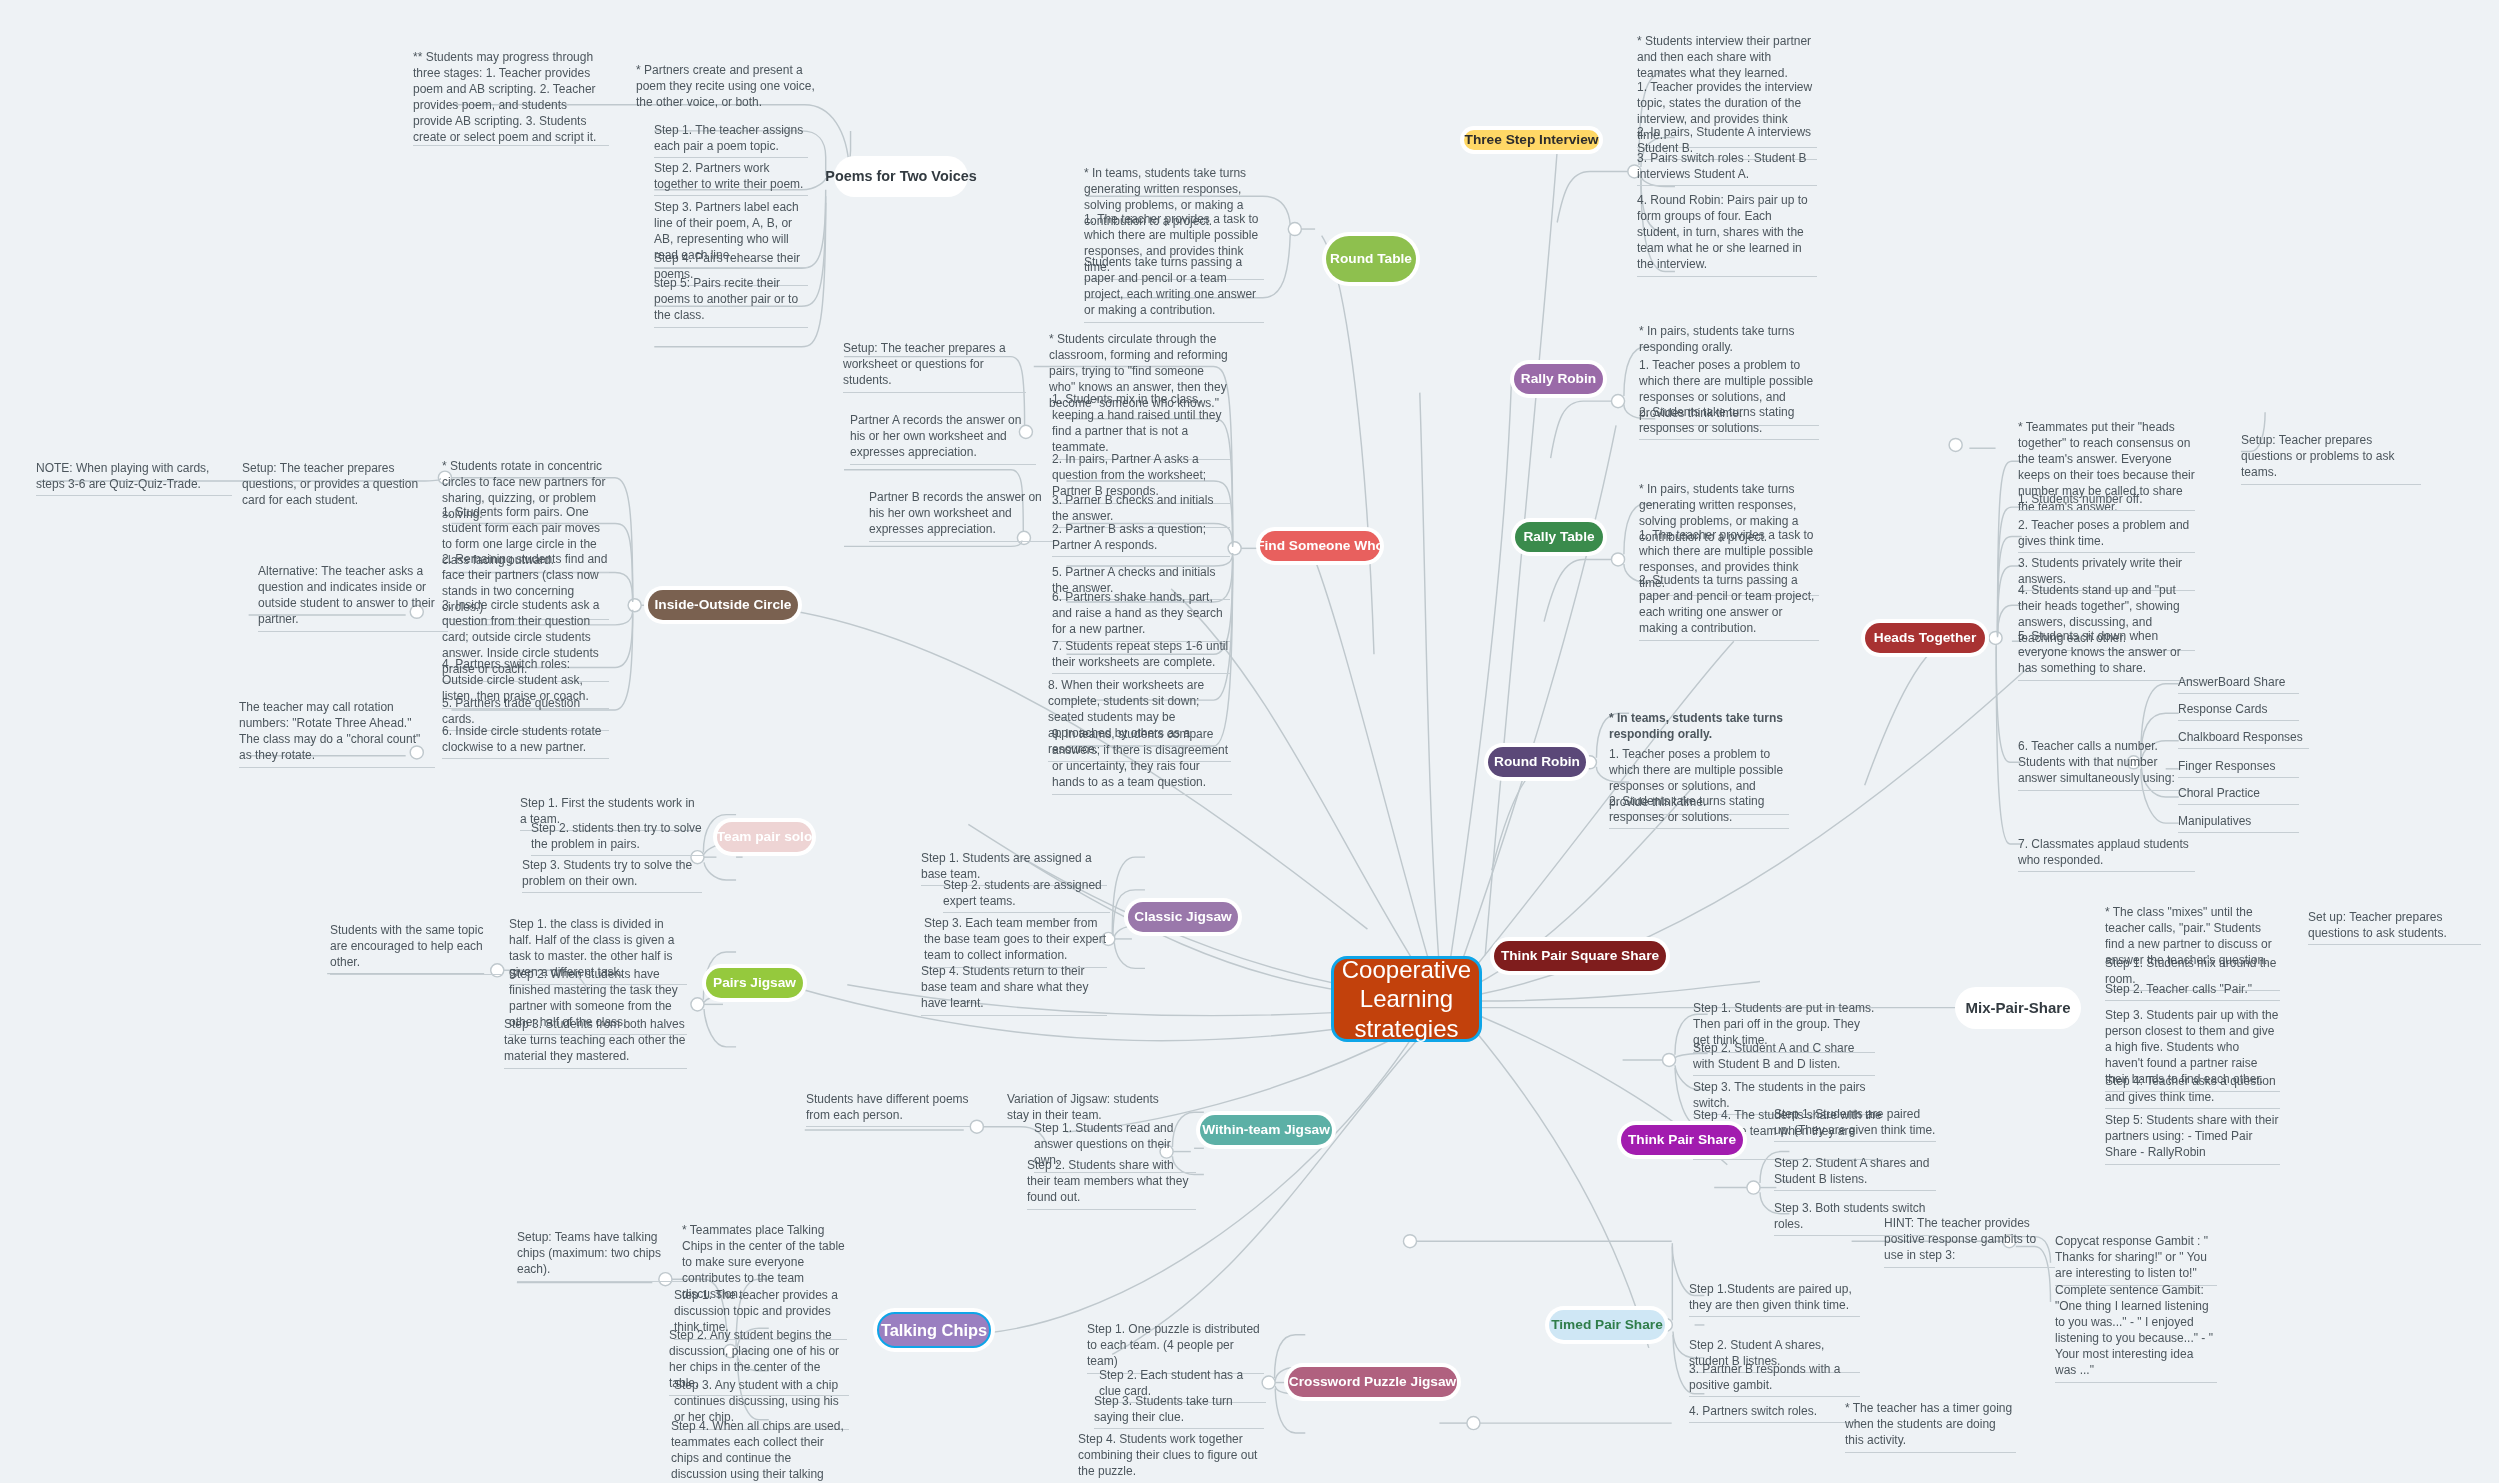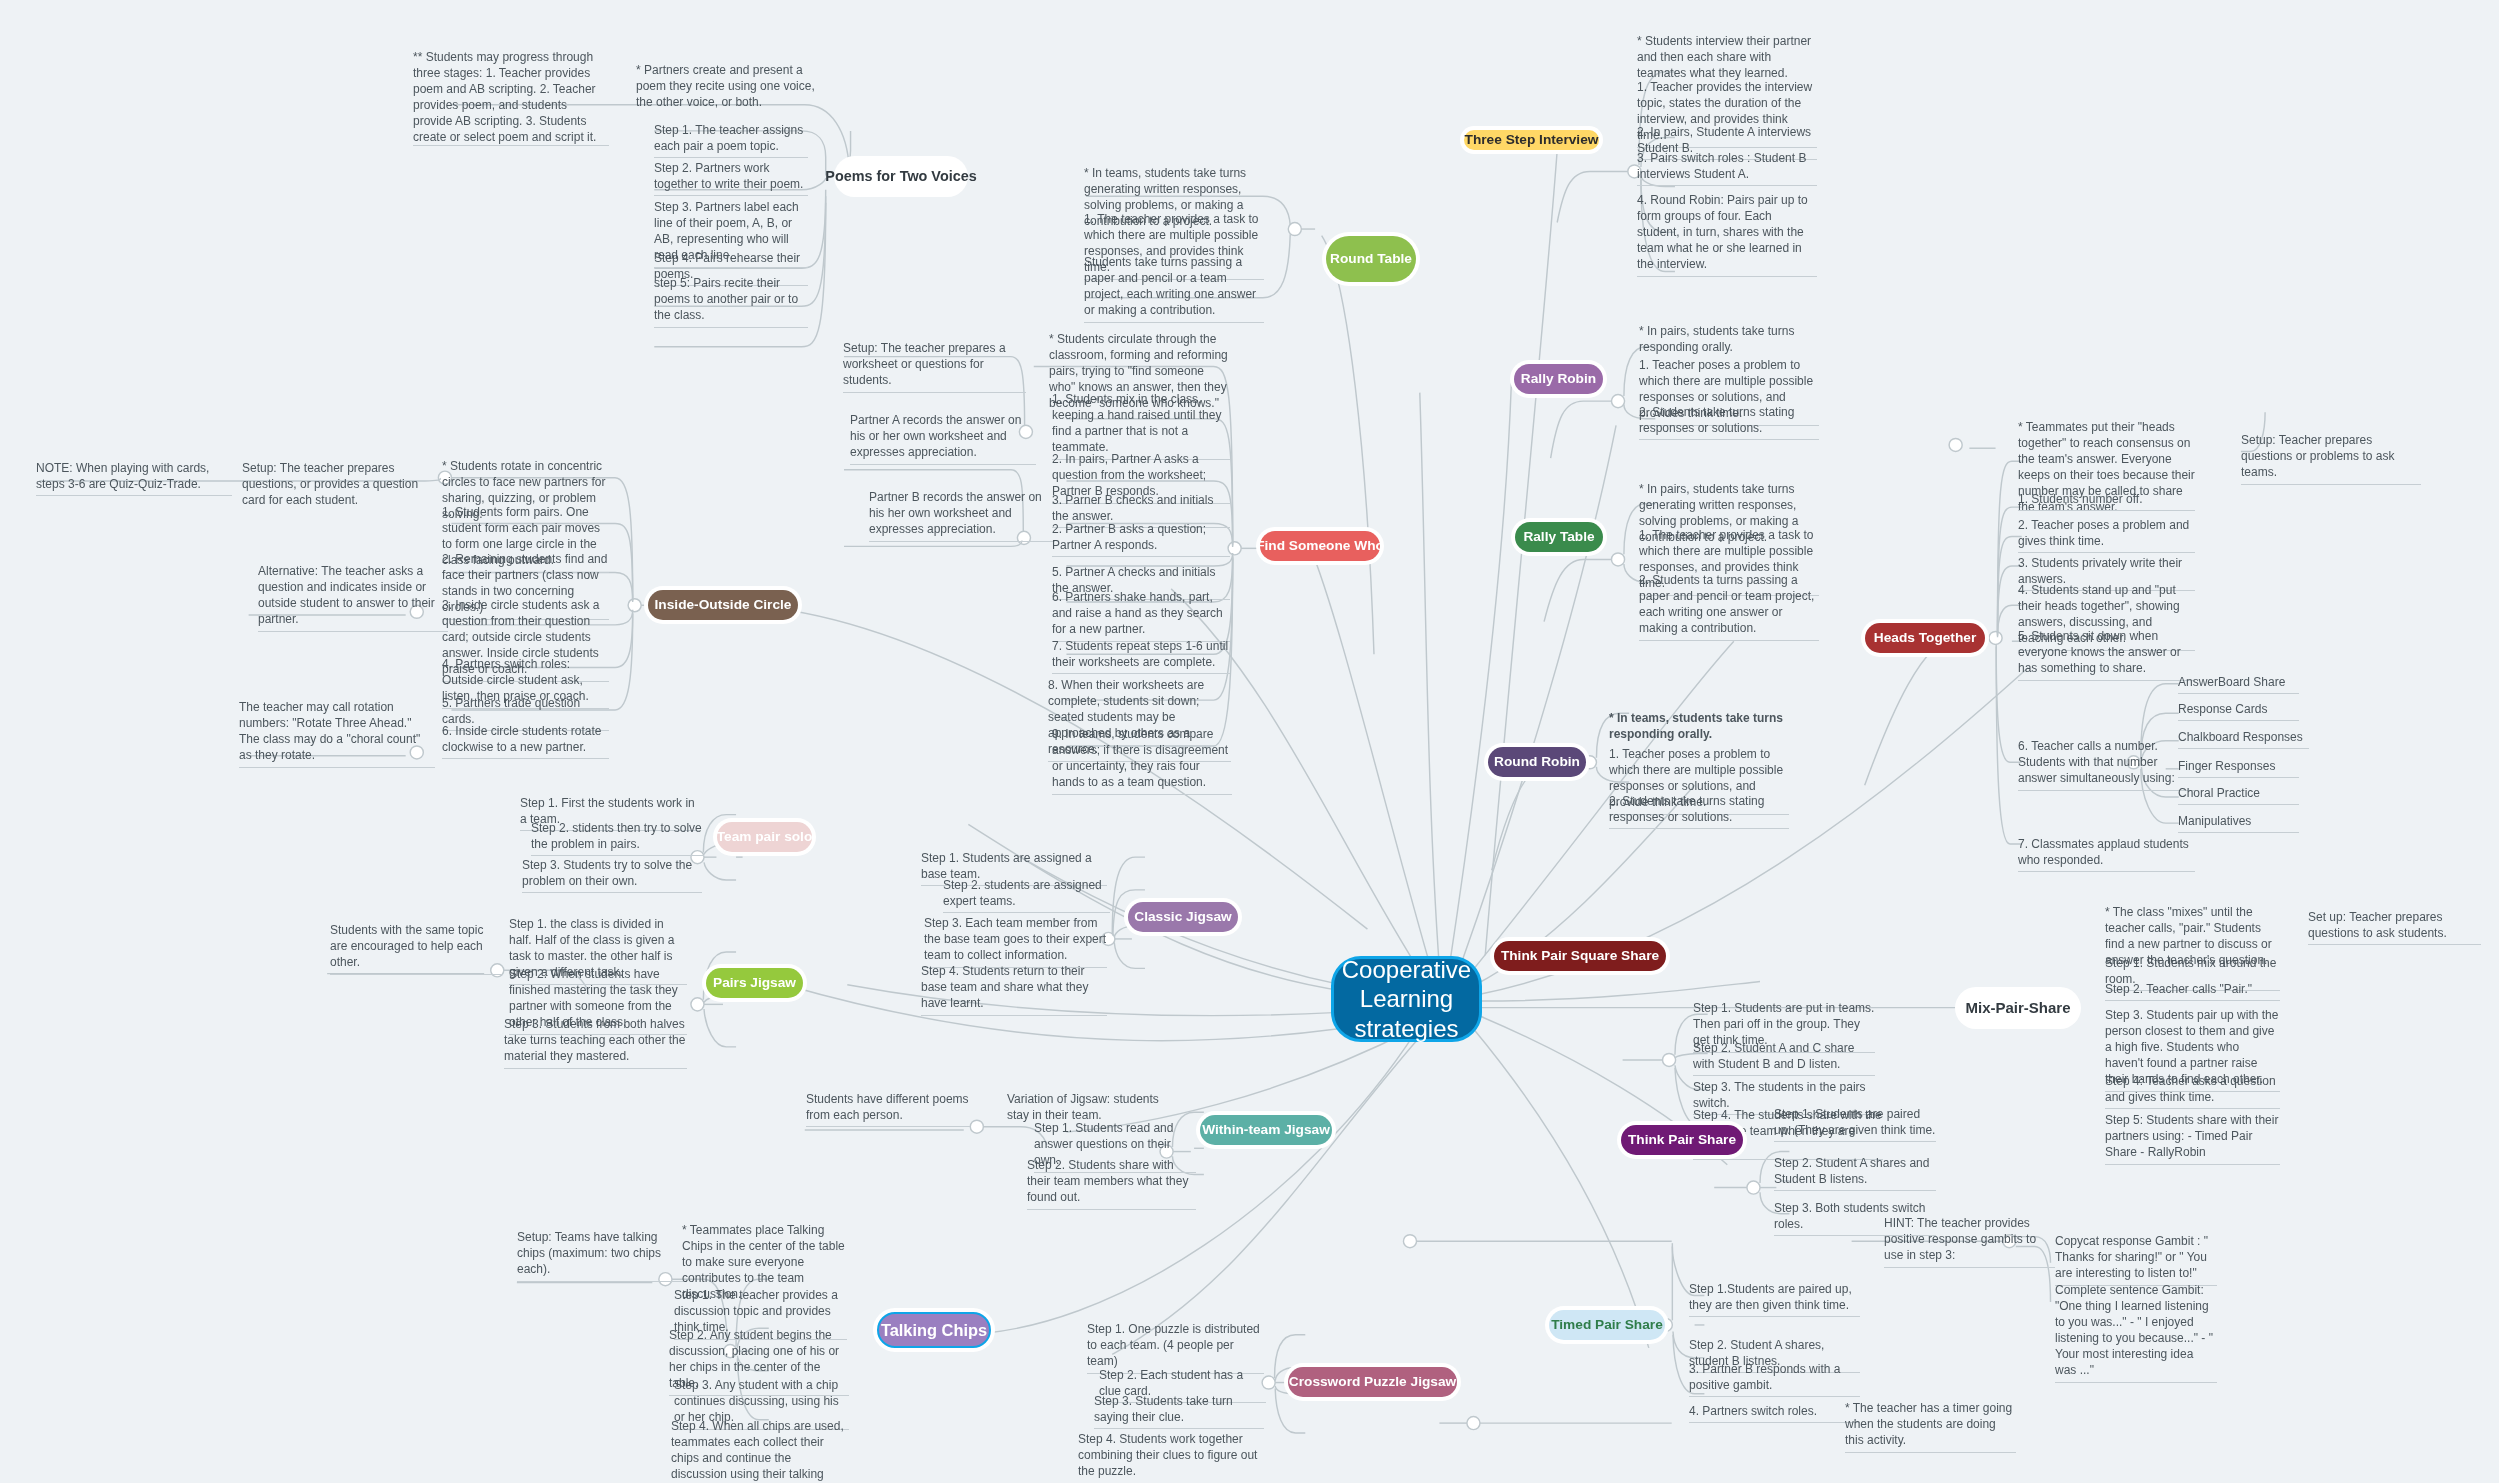--- a/index.html
+++ b/index.html
@@ -36,22 +36,22 @@
     padding:0 11.8px;
     box-sizing:border-box;
     white-space:nowrap;
   }
   .topic.plain > span{background:#ffffff;color:#333b41;}
 
   
   #central{
     position:absolute;
     z-index:9;
-    border-radius:30px;
-    background:#0369a1;
+    border-radius:16px;
+    background:#c2410c;
     border:3.3px solid #0ea5e8;
     display:flex;align-items:center;justify-content:center;
     color:#fff;font-size:24px;line-height:1.22;text-align:center;
     box-shadow:0 0 0 3.9px rgba(255,255,255,.0);
   }
 
   
   .leaf{
     position:absolute;
     color:#4c565d;
@@ -311,21 +311,21 @@
 <div class="topic" style="left:702px;top:964px;width:105px;height:38px;">
   <span style="background:#95c93d;font-size:13.7px;">Pairs Jigsaw</span>
 </div>
 <div class="topic plain" style="left:1955px;top:987px;width:126px;height:42px;">
   <span style="font-size:15px;">Mix-Pair-Share</span>
 </div>
 <div class="topic" style="left:1196px;top:1111px;width:140px;height:38px;">
   <span style="background:#5cb0a6;font-size:13.7px;">Within-team Jigsaw</span>
 </div>
 <div class="topic" style="left:1617px;top:1121px;width:130px;height:38px;">
-  <span style="background:#701a75;font-size:13.7px;">Think Pair Share</span>
+  <span style="background:#a21caf;font-size:13.7px;">Think Pair Share</span>
 </div>
 <div class="topic" style="left:873px;top:1308px;width:122px;height:44px;border:0;">
   <span style="background:#9a7fc0;font-size:16.4px;border:2.6px solid #0ea5e8;">Talking Chips</span>
 </div>
 <div class="topic" style="left:1284px;top:1363px;width:177px;height:38px;">
   <span style="background:#b0617f;font-size:13.7px;">Crossword Puzzle Jigsaw</span>
 </div>
 <div class="topic" style="left:1545px;top:1306px;width:124px;height:38px;">
   <span style="background:#cfe7f5;color:#2f7d4a;font-size:13.7px;">Timed Pair Share</span>
 </div>

